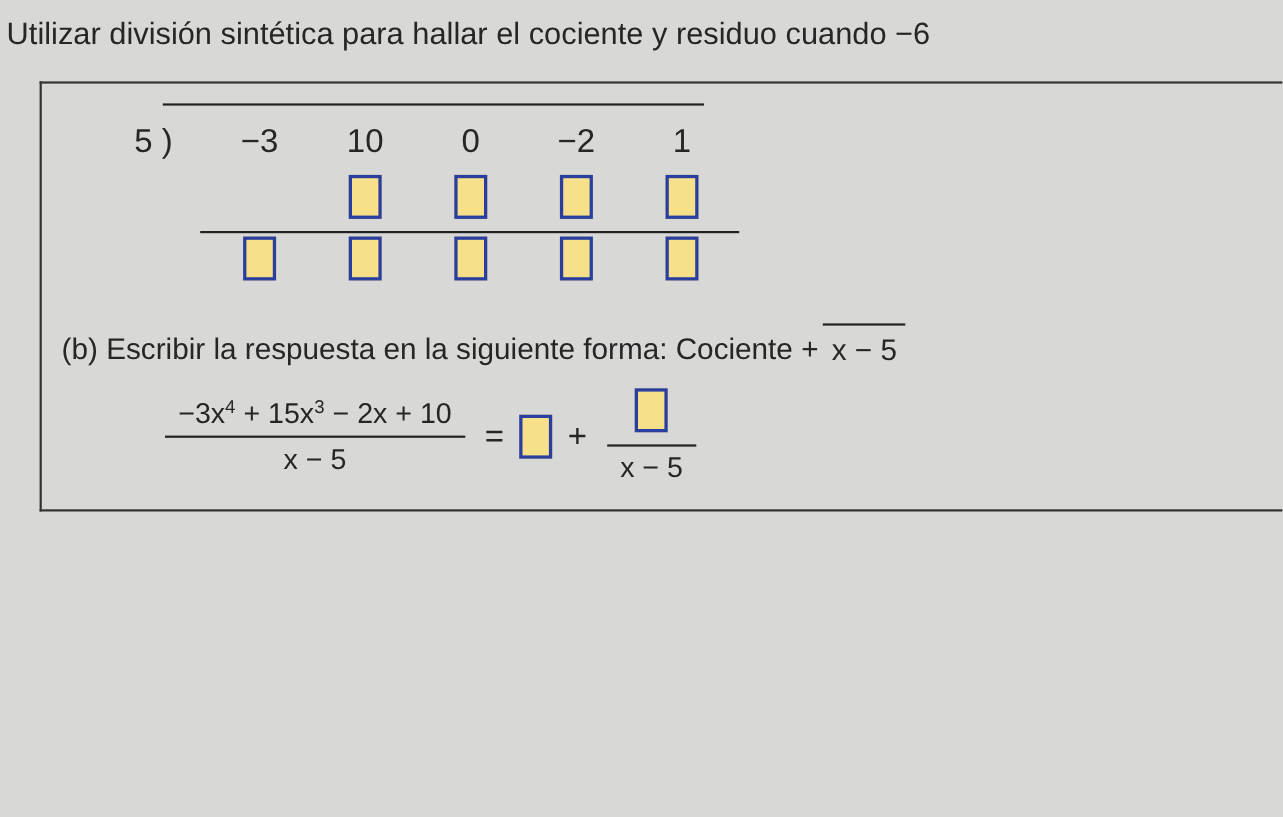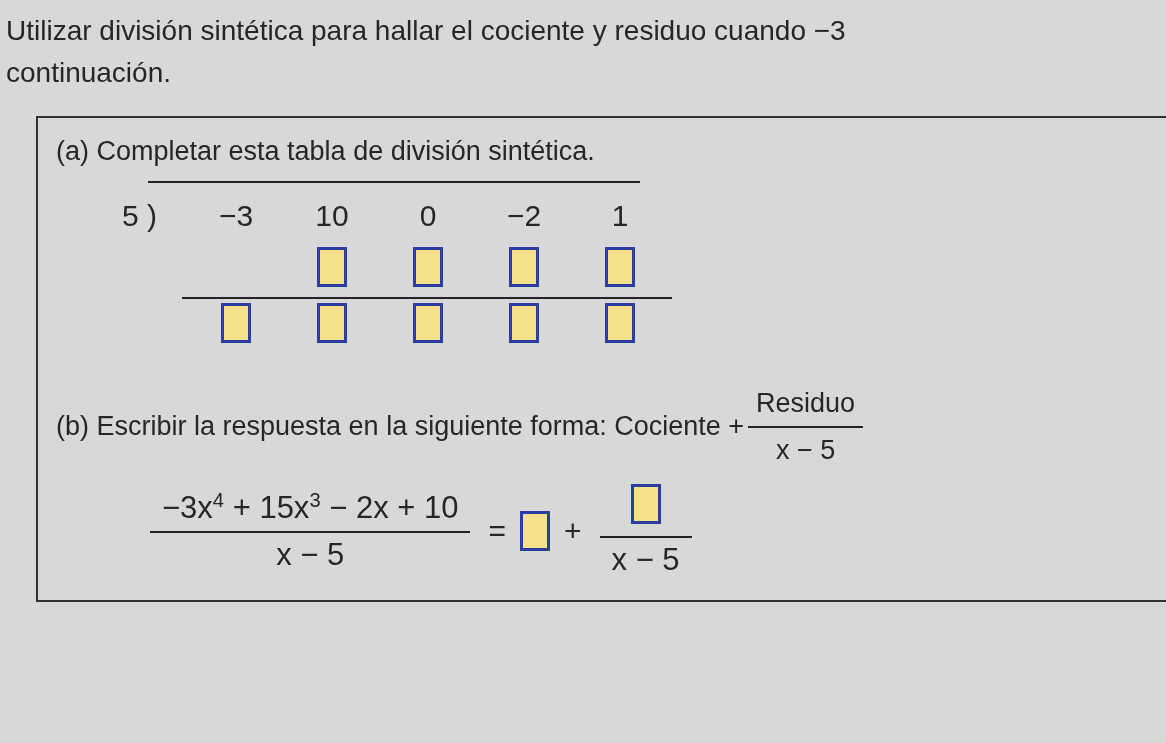--- a/index.html
+++ b/index.html
@@ -98,36 +98,34 @@
       border-top: 2px solid #222;
     }
     .eq-line {
       display: flex;
       align-items: center;
       font-size: 30px;
       margin-left: 90px;
       gap: 14px;
     }
     .big-frac .num, .big-frac .den {
-      font-size: 31px;
+      font-size: 26px;
       padding: 4px 12px;
     }
     .sup { font-size: 0.65em; vertical-align: super; }
   </style>
 </head>
 <body>
 
 <div class="instruction">
-  <span>Utilizar división sintética para hallar el cociente y residuo cuando −3</span><br>
-  <span>continuación.</span>
+  <span>Utilizar división sintética para hallar el cociente y residuo cuando −6</span><br>
 </div>
 
 <div class="problem-box">
 
-  <div class="part-label">(a) Completar esta tabla de división sintética.</div>
 
   <div class="syn-wrap">
     <div class="syn-top-rule"></div>
 
     <div class="syn-row">
       <div class="div-cell">5 )</div>
       <div class="num-cell">−3</div>
       <div class="num-cell">10</div>
       <div class="num-cell">0</div>
       <div class="num-cell">−2</div>
@@ -151,21 +149,20 @@
       <div class="num-cell"><span class="blank-box"></span></div>
       <div class="num-cell"><span class="blank-box"></span></div>
       <div class="num-cell"><span class="blank-box"></span></div>
       <div class="num-cell"><span class="blank-box"></span></div>
     </div>
   </div>
 
   <div class="partb-text">
     <span>(b) Escribir la respuesta en la siguiente forma: Cociente +</span>
     <span class="frac">
-      <span class="num">Residuo</span>
       <span class="bar"></span>
       <span class="den">x − 5</span>
     </span>
   </div>
 
   <div class="eq-line">
     <span class="frac big-frac">
       <span class="num">−3x<span class="sup">4</span> + 15x<span class="sup">3</span> − 2x + 10</span>
       <span class="bar"></span>
       <span class="den">x − 5</span>

